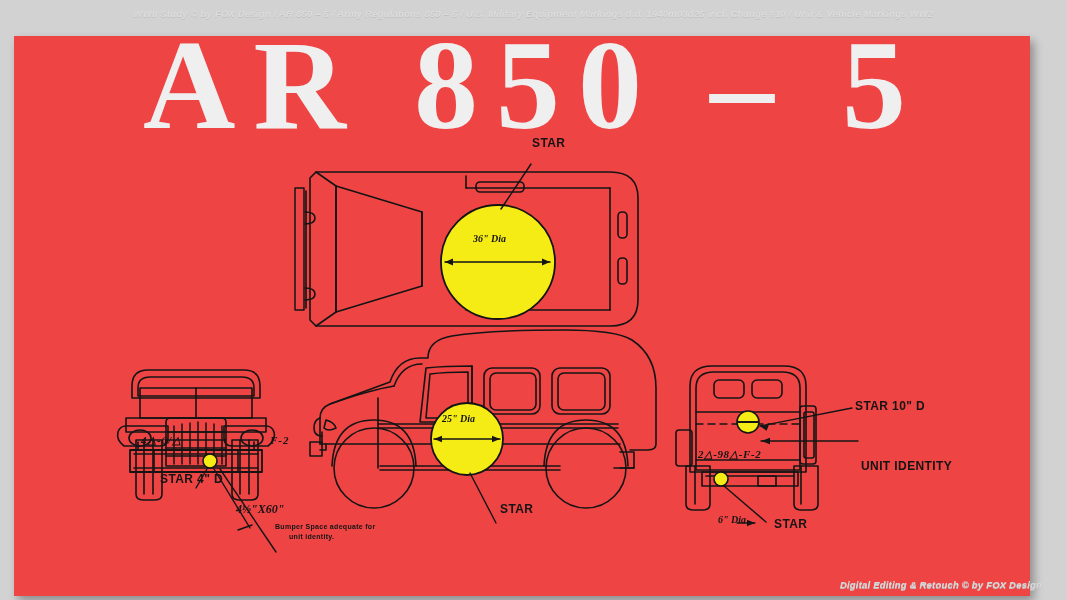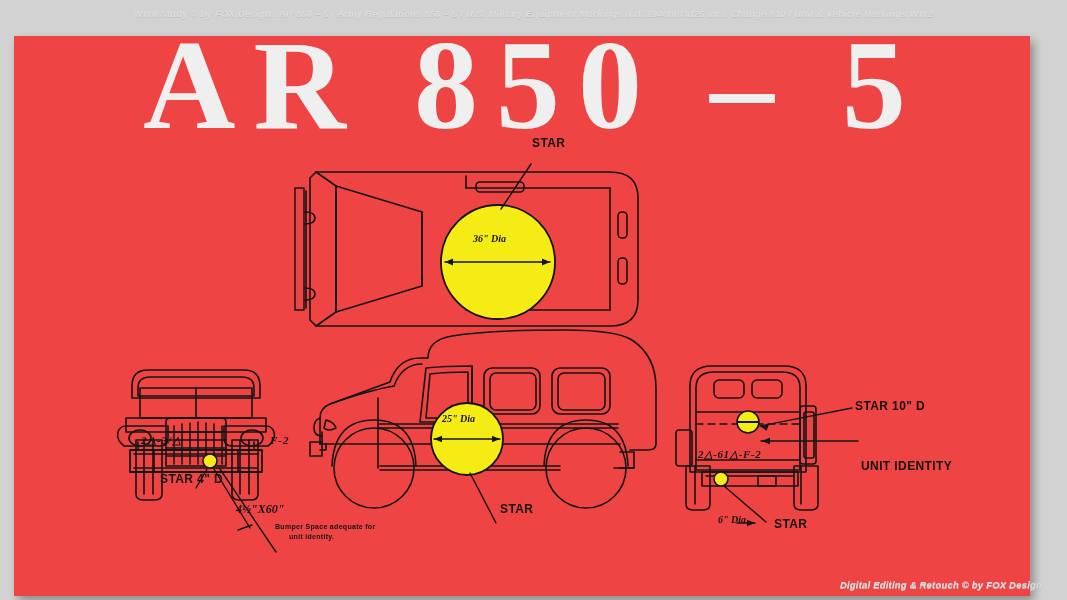--- a/index.html
+++ b/index.html
@@ -276,33 +276,33 @@
         <g stroke-width="1.4">
           <line x1="723" y1="487" x2="741" y2="487"></line>
           <path d="M741 487 l-8 -3.2 l0 6.4 z" fill="#141414" stroke="none"></path>
         </g>
       </g>
     </svg>
 
     <div class="lbl small" style="left:518px;top:100px;">STAR</div>
     <div class="lbl hand" style="left:459px;top:197px;font-size:10px;">36" Dia</div>
 
-    <div class="lbl hand" style="left:127px;top:398px;font-size:11px;letter-spacing:1px;">2△-3/△</div>
+    <div class="lbl hand" style="left:127px;top:398px;font-size:11px;letter-spacing:1px;">4△-6/△</div>
     <div class="lbl hand" style="left:221px;top:398px;font-size:11px;letter-spacing:1px;margin-left:35px;">F-2</div>
     <div class="lbl small" style="left:146px;top:436px;">STAR 4" D</div>
     <div class="lbl hand" style="left:222px;top:466px;font-size:12px;">4½"X60"</div>
     <div class="lbl tiny" style="left:261px;top:487px;">Bumper Space adequate for</div>
     <div class="lbl tiny" style="left:275px;top:497px;">unit identity.</div>
 
     <div class="lbl hand" style="left:428px;top:377px;font-size:10px;">25" Dia</div>
     <div class="lbl small" style="left:486px;top:466px;">STAR</div>
 
     <div class="lbl small" style="left:841px;top:363px;">STAR 10" D</div>
     <div class="lbl small" style="left:847px;top:398px;margin-top:25px;">UNIT IDENTITY</div>
-    <div class="lbl hand" style="left:684px;top:412px;font-size:11px;letter-spacing:.6px;">2△-61△-F-2</div>
+    <div class="lbl hand" style="left:684px;top:412px;font-size:11px;letter-spacing:.6px;">2△-98△-F-2</div>
     <div class="lbl hand" style="left:704px;top:478px;font-size:10px;">6" Dia</div>
     <div class="lbl small" style="left:760px;top:481px;">STAR</div>
 
 
   </div>
 
   <div id="footer-strip" class="strip">Digital Editing &amp; Retouch © by FOX Design</div>
 
 </div>
 

